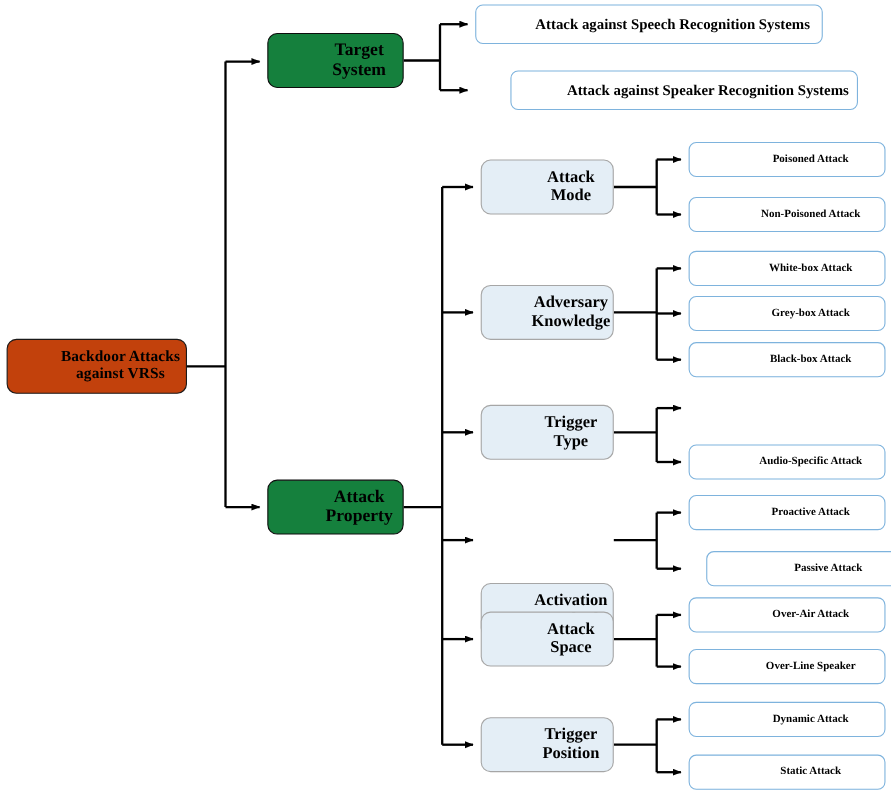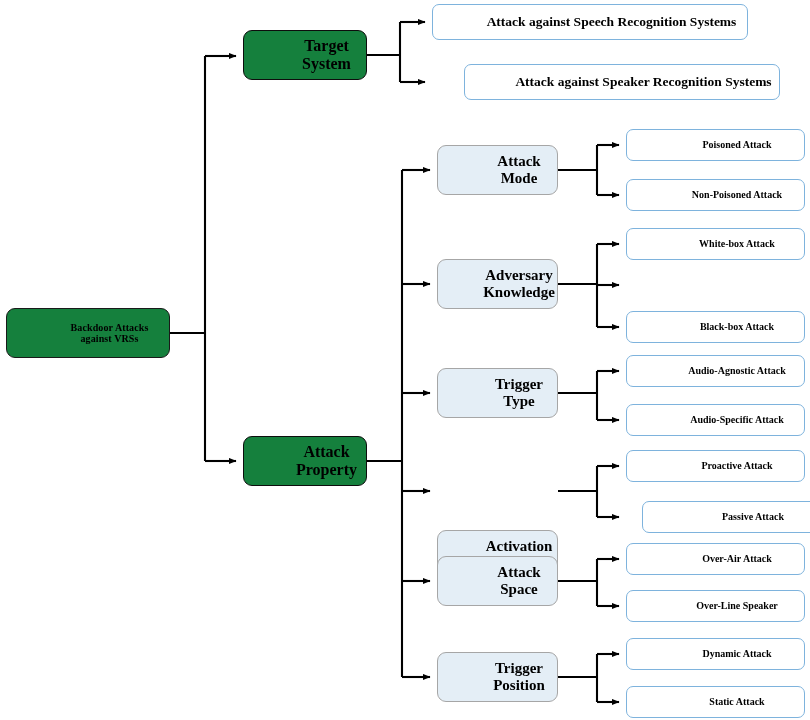--- a/index.html
+++ b/index.html
@@ -33,24 +33,24 @@
     align-items: center;
     justify-content: center;
     text-align: center;
     font-weight: bold;
     color: #000000;
     line-height: 1.12;
     z-index: 2;
     padding-left: 43px;
   }
   .node-root {
-    background: #15803d;
+    background: #c2410c;
     border: 1.6px solid #1a1a1a;
     border-radius: 9px;
-    font-size: 10px;
+    font-size: 14px;
     letter-spacing: .1px;
   }
   .node-branch {
     background: #15803d;
     border: 1.6px solid #0d0d0d;
     border-radius: 9px;
     font-size: 16px;
   }
   .node-category {
     background: #e4eef6;
@@ -171,31 +171,31 @@
     <span>Non-Poisoned Attack</span>
   </div>
 
   <div class="node node-category" style="left:437px; top:259px; width:121px; height:50px;">
     <span>Adversary
 Knowledge</span>
   </div>
   <div class="node node-leaf" style="left:626px; top:228px; width:179px; height:32px;">
     <span>White-box Attack</span>
   </div>
+  <div class="node node-leaf" style="left:626px; top:269px; width:179px; height:32px;">
+    <span>Grey-box Attack</span>
+  </div>
   <div class="node node-leaf" style="left:626px; top:311px; width:179px; height:32px;">
     <span>Black-box Attack</span>
   </div>
 
   <div class="node node-category" style="left:437px; top:368px; width:121px; height:50px;">
     <span>Trigger
 Type</span>
   </div>
-  <div class="node node-leaf" style="left:626px; top:355px; width:179px; height:32px;">
-    <span>Audio-Agnostic Attack</span>
-  </div>
   <div class="node node-leaf" style="left:626px; top:404px; width:179px; height:32px;">
     <span>Audio-Specific Attack</span>
   </div>
 
   <div class="node node-category" style="left:437px; top:482px; width:121px; height:50px;margin-top:48px;">
     <span>Activation
 Method</span>
   </div>
   <div class="node node-leaf" style="left:626px; top:450px; width:179px; height:32px;">
     <span>Proactive Attack</span>

